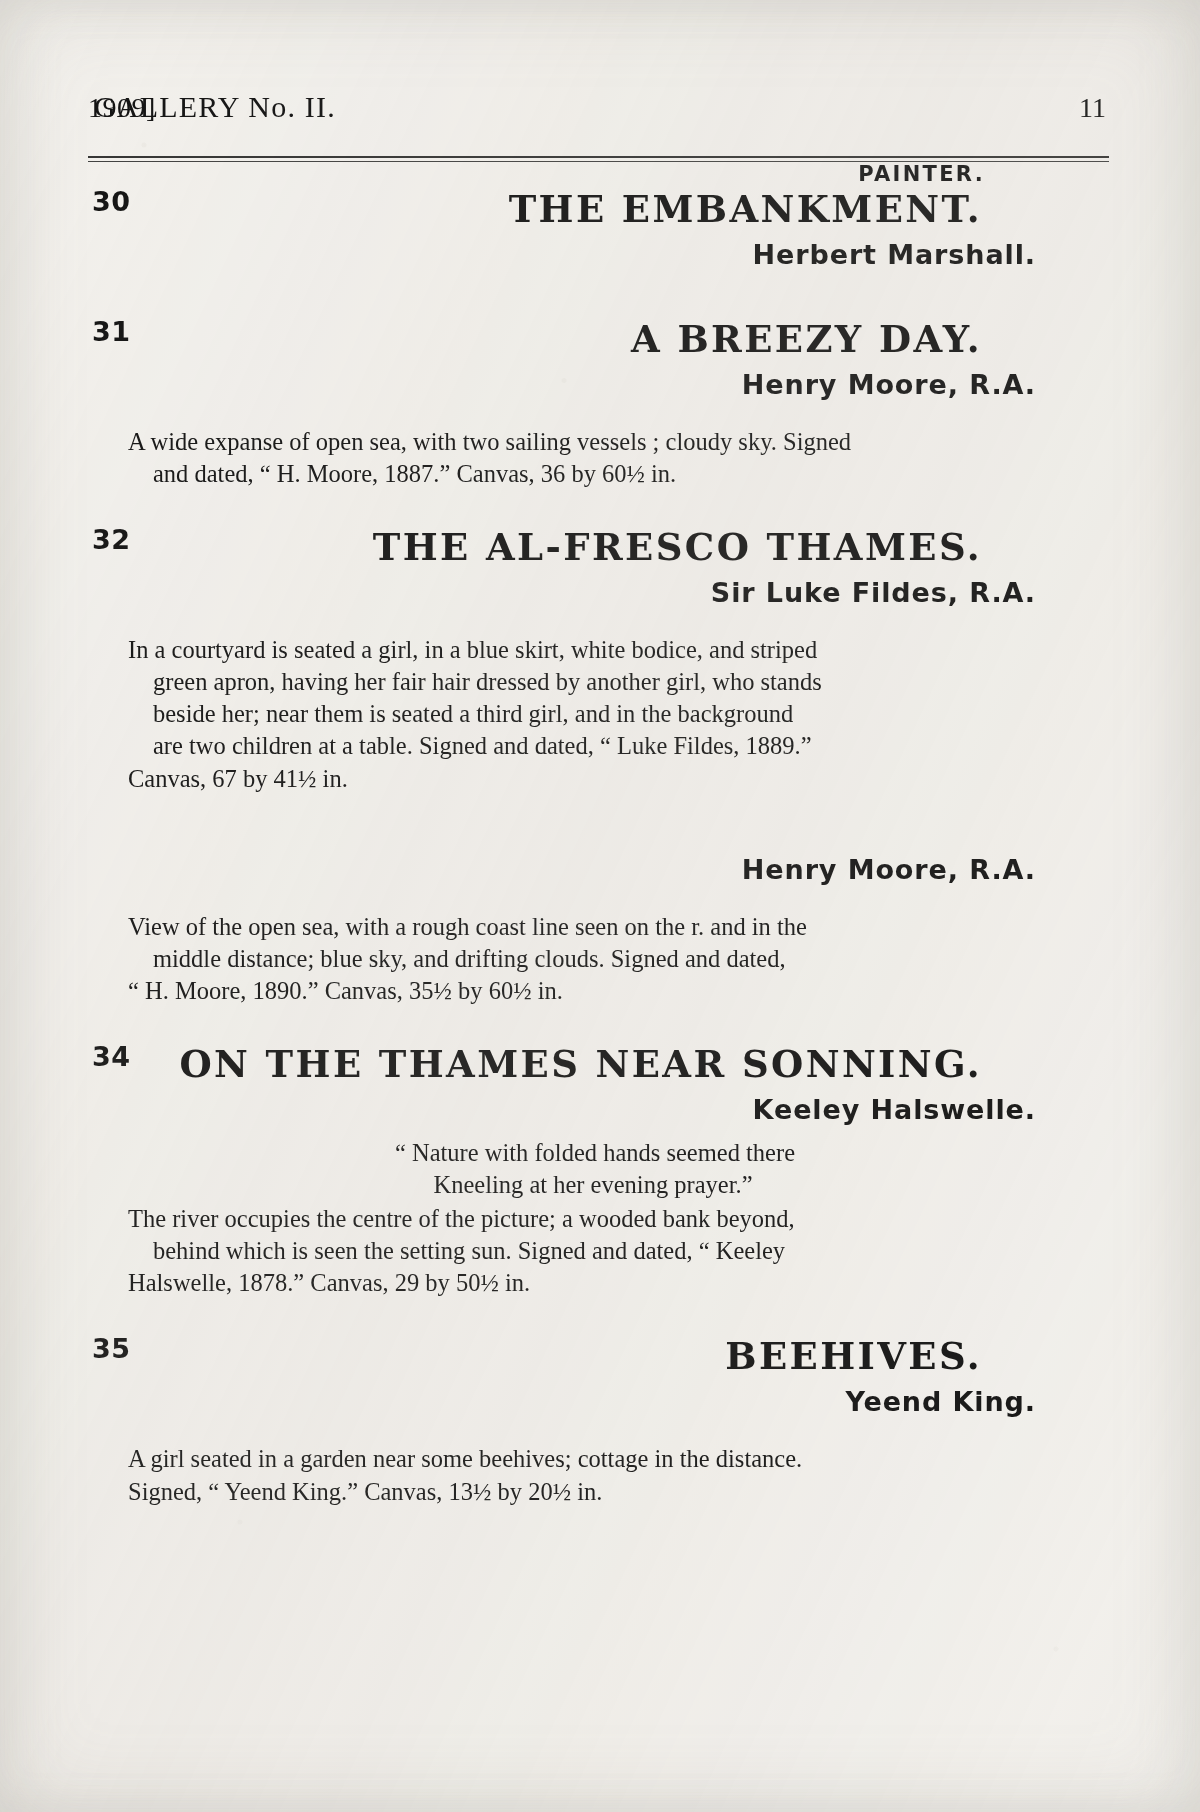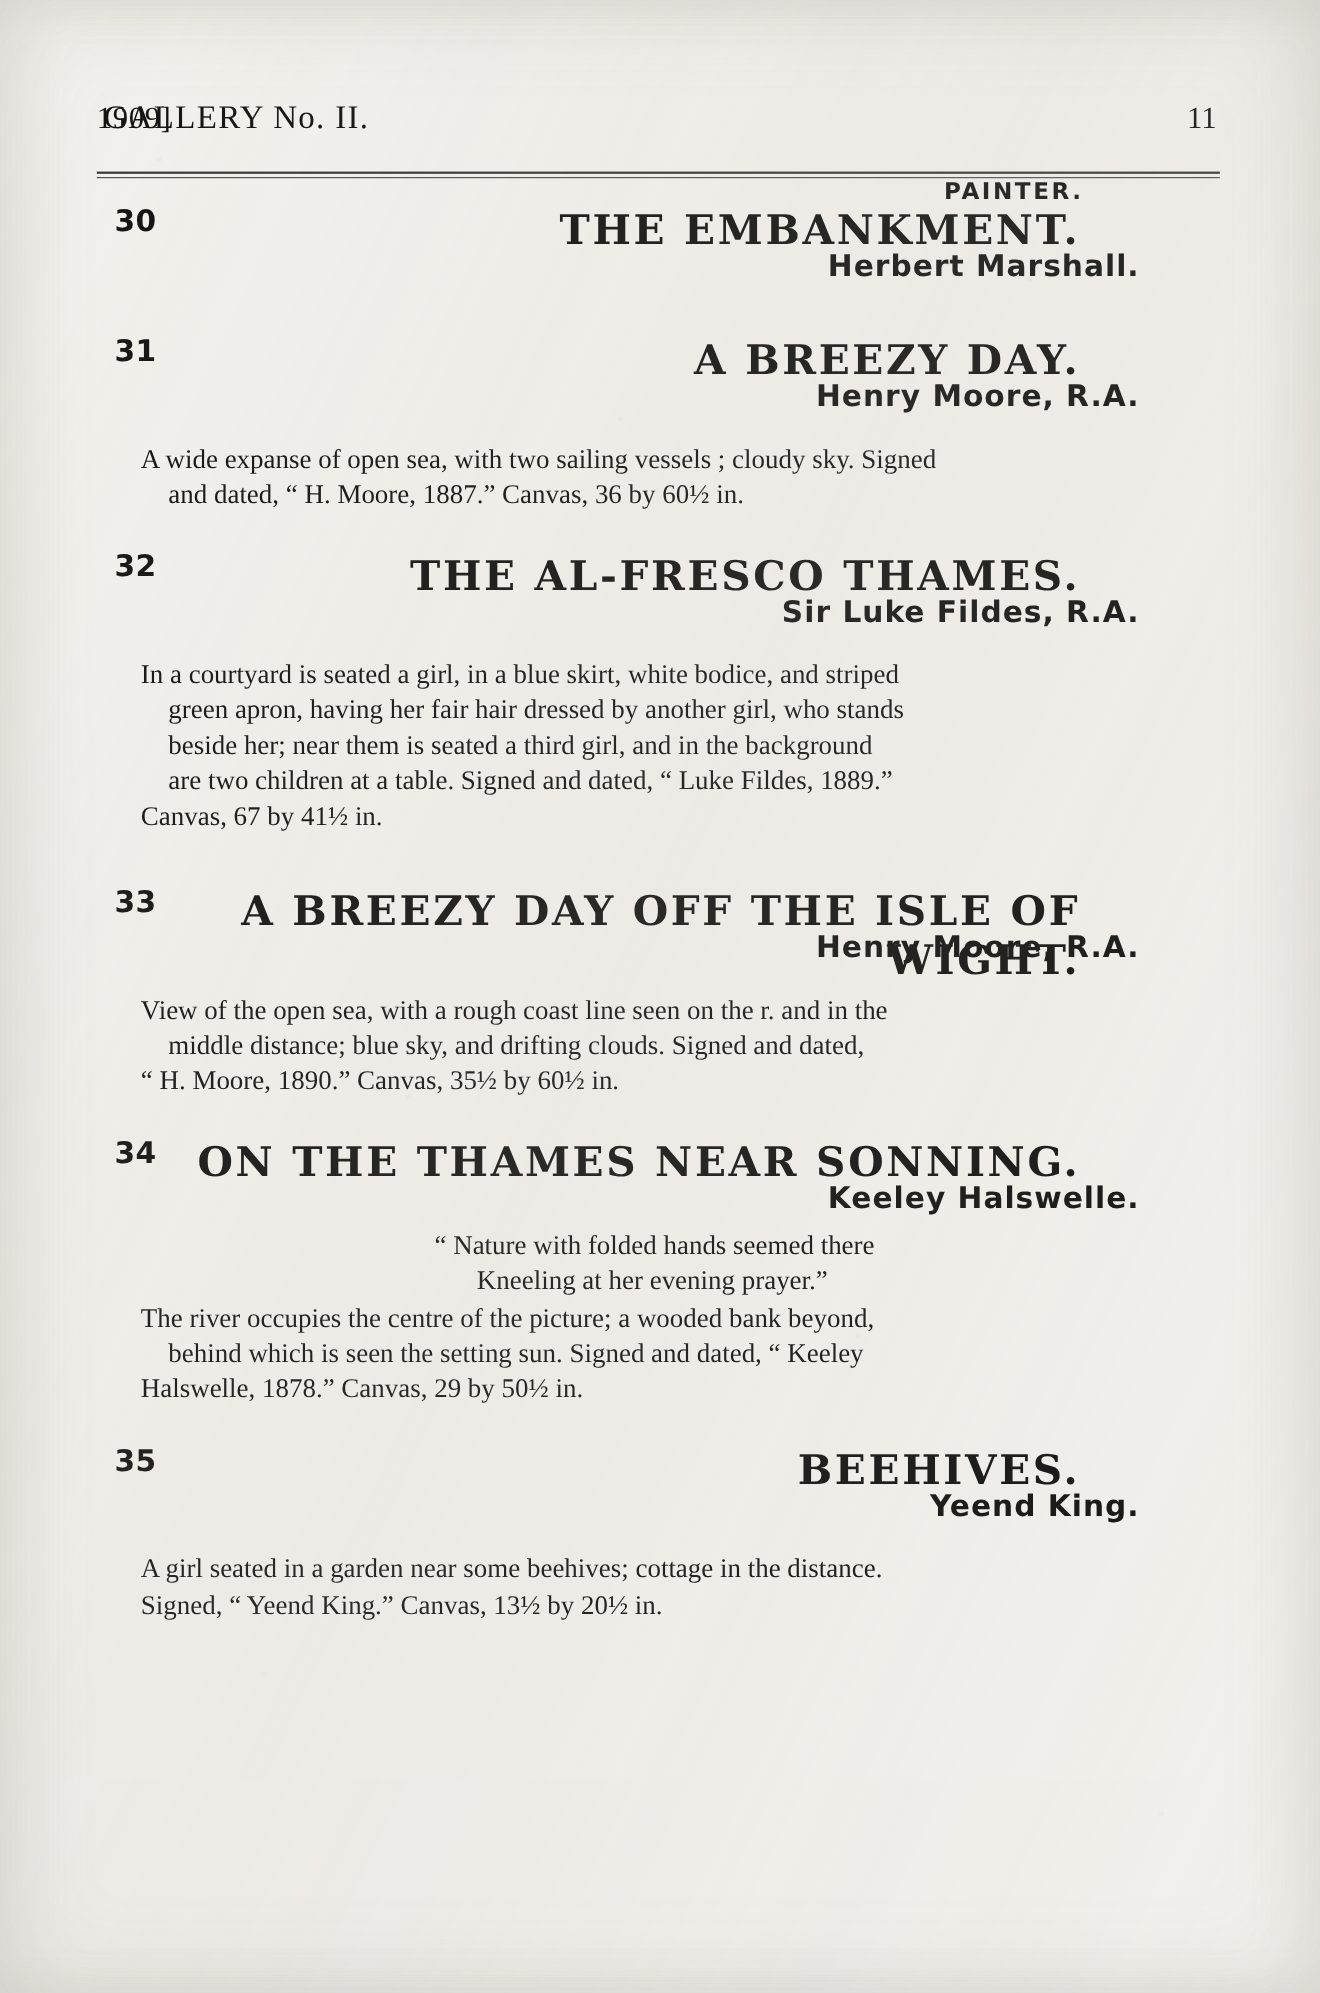--- a/index.html
+++ b/index.html
@@ -107,21 +107,21 @@
   }
 
   
   .entry { position: relative; }
   .entry .headrow {
     position: relative;
     height: 40px;
   }
   .entry .num {
     position: absolute;
-    left: 16px;
+    left: 4px;
     top: 0;
     font-family: "DejaVu Sans", "Liberation Sans", sans-serif;
     font-weight: bold;
     font-size: 27px;
     letter-spacing: .5px;
   }
   .entry .worktitle {
     position: absolute;
     left: 60px;
     right: 130px;
@@ -132,21 +132,21 @@
     letter-spacing: 2.4px;
     font-family: "DejaVu Serif", "Liberation Serif", serif;
   }
   .entry .artist {
     text-align: right;
     padding-right: 76px;
     font-family: "DejaVu Sans", "Liberation Sans", sans-serif;
     font-weight: bold;
     font-size: 27px;
     letter-spacing: .9px;
-    margin-top: 1px;
+    margin-top: 13px;
   }
   .entry .desc {
     margin-top: 26px;
     padding-left: 40px;
     padding-right: 58px;
     font-size: 24.5px;
     line-height: 1.31;
     text-align: justify;
     text-indent: -22px;
   }
@@ -233,24 +233,20 @@
         <span class="ln ind">green apron, having her fair hair dressed by another girl, who stands</span>
         <span class="ln ind">beside her; near them is seated a third girl, and in the background</span>
         <span class="ln ind">are two children at a table.  Signed and dated, “ Luke Fildes, 1889.”</span>
         <span class="ln">Canvas, 67 by 41½ in.</span>
       </div>
     </div>
 
     <div class="gap-lg"></div>
 
     <div class="entry">
-      <div class="headrow">
-        <div class="num">33</div>
-        <div class="worktitle">A BREEZY DAY OFF THE ISLE OF WIGHT.</div>
-      </div>
       <div class="artist">Henry Moore, R.A.</div>
       <div class="desc">
         <span class="ln">View of the open sea, with a rough coast line seen on the r. and in the</span>
         <span class="ln ind">middle distance; blue sky, and drifting clouds.  Signed and dated,</span>
         <span class="ln">“ H. Moore, 1890.”  Canvas, 35½ by 60½ in.</span>
       </div>
     </div>
 
     <div class="gap-md"></div>
 

